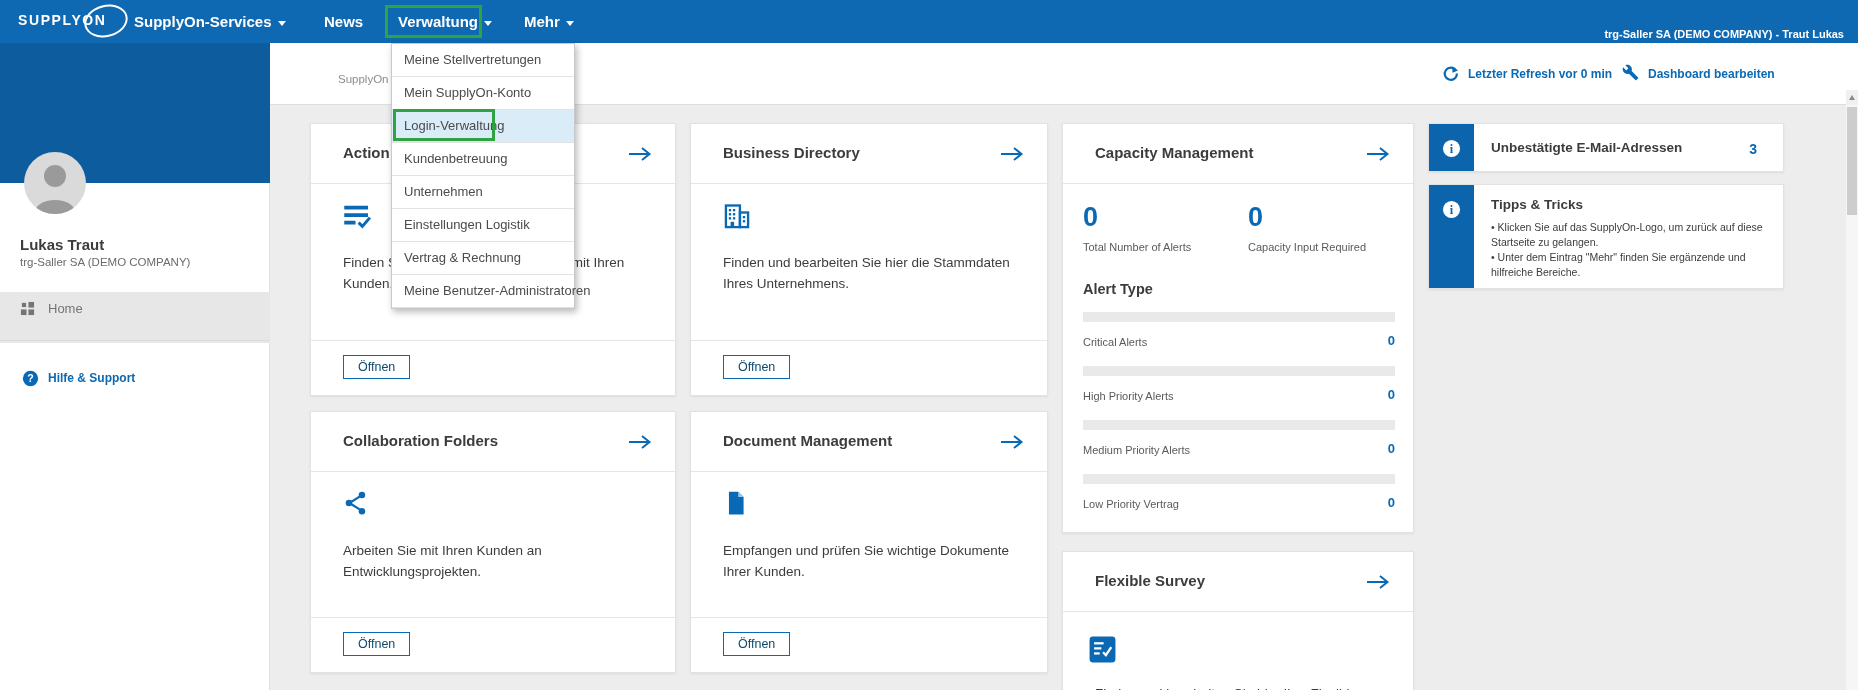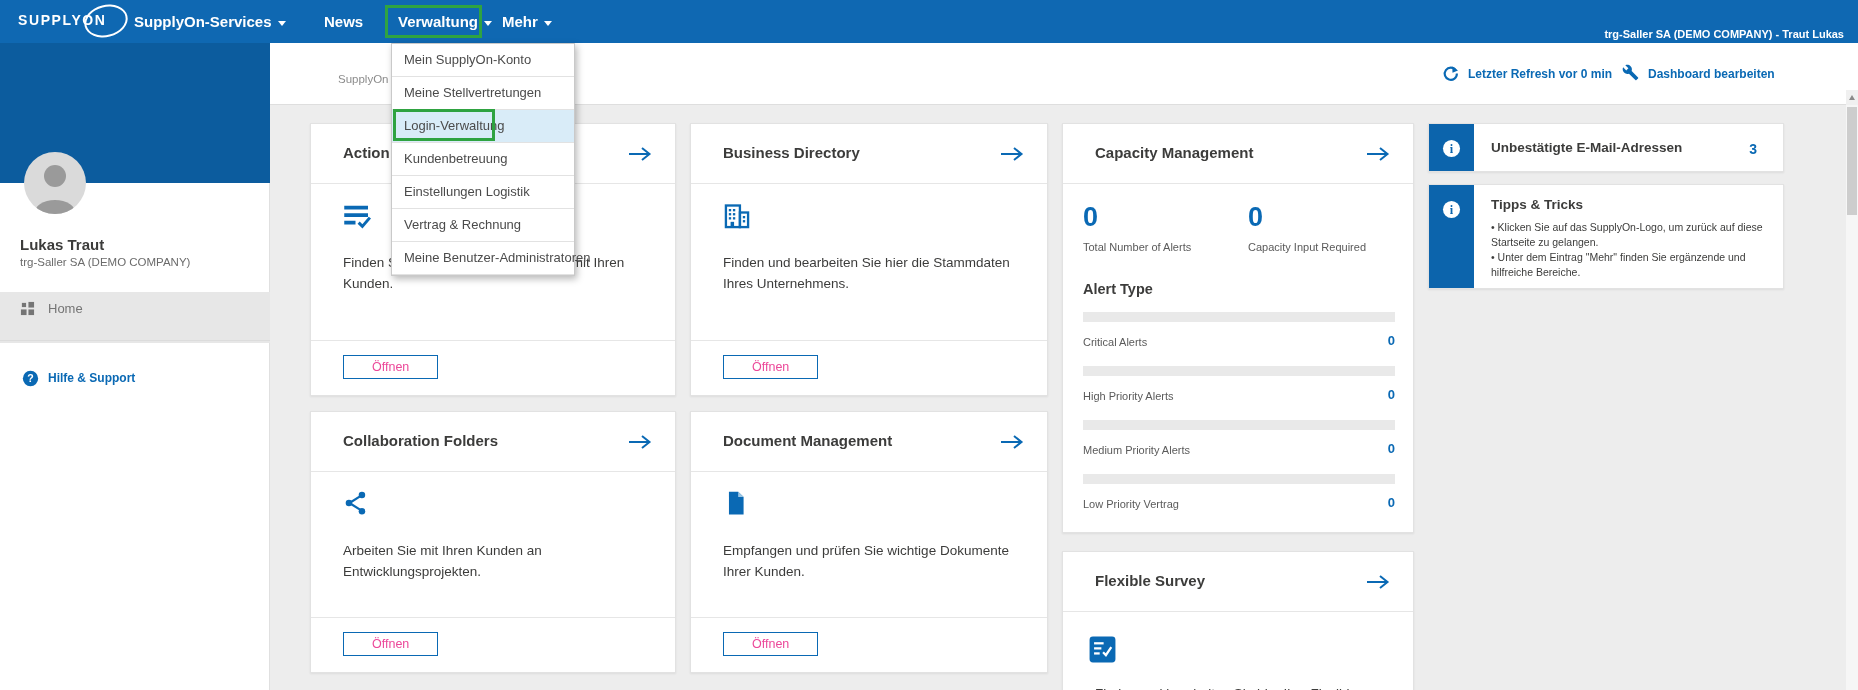--- a/index.html
+++ b/index.html
@@ -43,21 +43,21 @@
   .headlink { top:24px; font-size:12px; font-weight:bold; color:#0A69B4; cursor:pointer; }
 
   
   .card { background:#fff; border:1px solid #E2E2E2; box-shadow:0 1px 2px rgba(0,0,0,0.07); z-index:5; }
   .card-head { position:absolute; left:0; top:0; right:0; height:60px; border-bottom:1px solid #E6E6E6; }
   .card-title { position:absolute; left:32px; top:20px; font-size:15px; font-weight:bold; color:#3C3C3B; white-space:nowrap; }
   .card-arrow { position:absolute; right:22px; top:22px; cursor:pointer; }
   .card-icon { position:absolute; left:32px; top:78px; }
   .card-desc { position:absolute; left:32px; top:128px; width:300px; font-size:13.5px; line-height:21px; color:#3C3C3B; }
   .card-foot { position:absolute; left:0; right:0; bottom:0; height:55px; border-top:1px solid #E6E6E6; }
-  .open-btn { position:absolute; left:32px; top:14px; background:#fff; border:1px solid #0A69B4; color:#ec4899; font-size:12.5px; font-family:"Liberation Sans",sans-serif; padding:4px 28px; cursor:pointer; }
+  .open-btn { position:absolute; left:32px; top:14px; background:#fff; border:1px solid #0A69B4; color:#0c4a6e; font-size:12.5px; font-family:"Liberation Sans",sans-serif; padding:4px 14px; cursor:pointer; }
 
   
   .stat-val { position:absolute; font-size:27px; font-weight:bold; color:#0A69B4; }
   .stat-lbl { position:absolute; font-size:11px; color:#5A5A5A; white-space:nowrap; }
   .alert-title { position:absolute; left:20px; top:157px; font-size:14.5px; font-weight:bold; color:#3C3C3B; }
   .alert-bar { position:absolute; left:20px; width:312px; height:10px; background:#E9E9E9; }
   .alert-lbl { position:absolute; left:20px; font-size:11px; color:#5A5A5A; }
   .alert-val { position:absolute; right:18px; font-size:13px; font-weight:bold; color:#0A69B4; }
 
   
@@ -329,35 +329,36 @@
     <span class="abs navitem" style="left:134px;">
       <span>SupplyOn-Services</span><span class="caret"></span>
     </span>
     <span class="abs navitem" style="left:324px;">
       <span>News</span>
     </span>
     <span class="abs navitem" style="left:398px;">
       <span>Verwaltung</span><span class="caret"></span>
     </span>
     <span class="abs green-outline-nav"></span>
-    <span class="abs navitem" style="left:502px;text-align:center;">
+    <span class="abs navitem" style="left:524px;text-align:center;">
       <span>Mehr</span><span class="caret"></span>
     </span>
 
     <div class="abs userblock">
       <div>trg-Saller SA (DEMO COMPANY) - Traut Lukas</div>
       <div class="logout">Abmelden</div>
     </div>
   </div>
 
   <div class="abs dropdown">
+    <div class="dd-item">Meine Stellvertretungen</div>
     <div class="dd-item">Mein SupplyOn-Konto</div>
-    <div class="dd-item">Meine Stellvertretungen</div>
     <div class="dd-item selected">Login-Verwaltung</div>
     <div class="dd-item">Kundenbetreuung</div>
+    <div class="dd-item">Unternehmen</div>
     <div class="dd-item">Einstellungen Logistik</div>
     <div class="dd-item">Vertrag &amp; Rechnung</div>
     <div class="dd-item">Meine Benutzer-Administratoren</div>
     <div class="dd-green"></div>
   </div>
 
   <div class="abs sb-track">
     <div class="abs sb-up">
       <div class="abs sb-up-tri"></div>
     </div>

